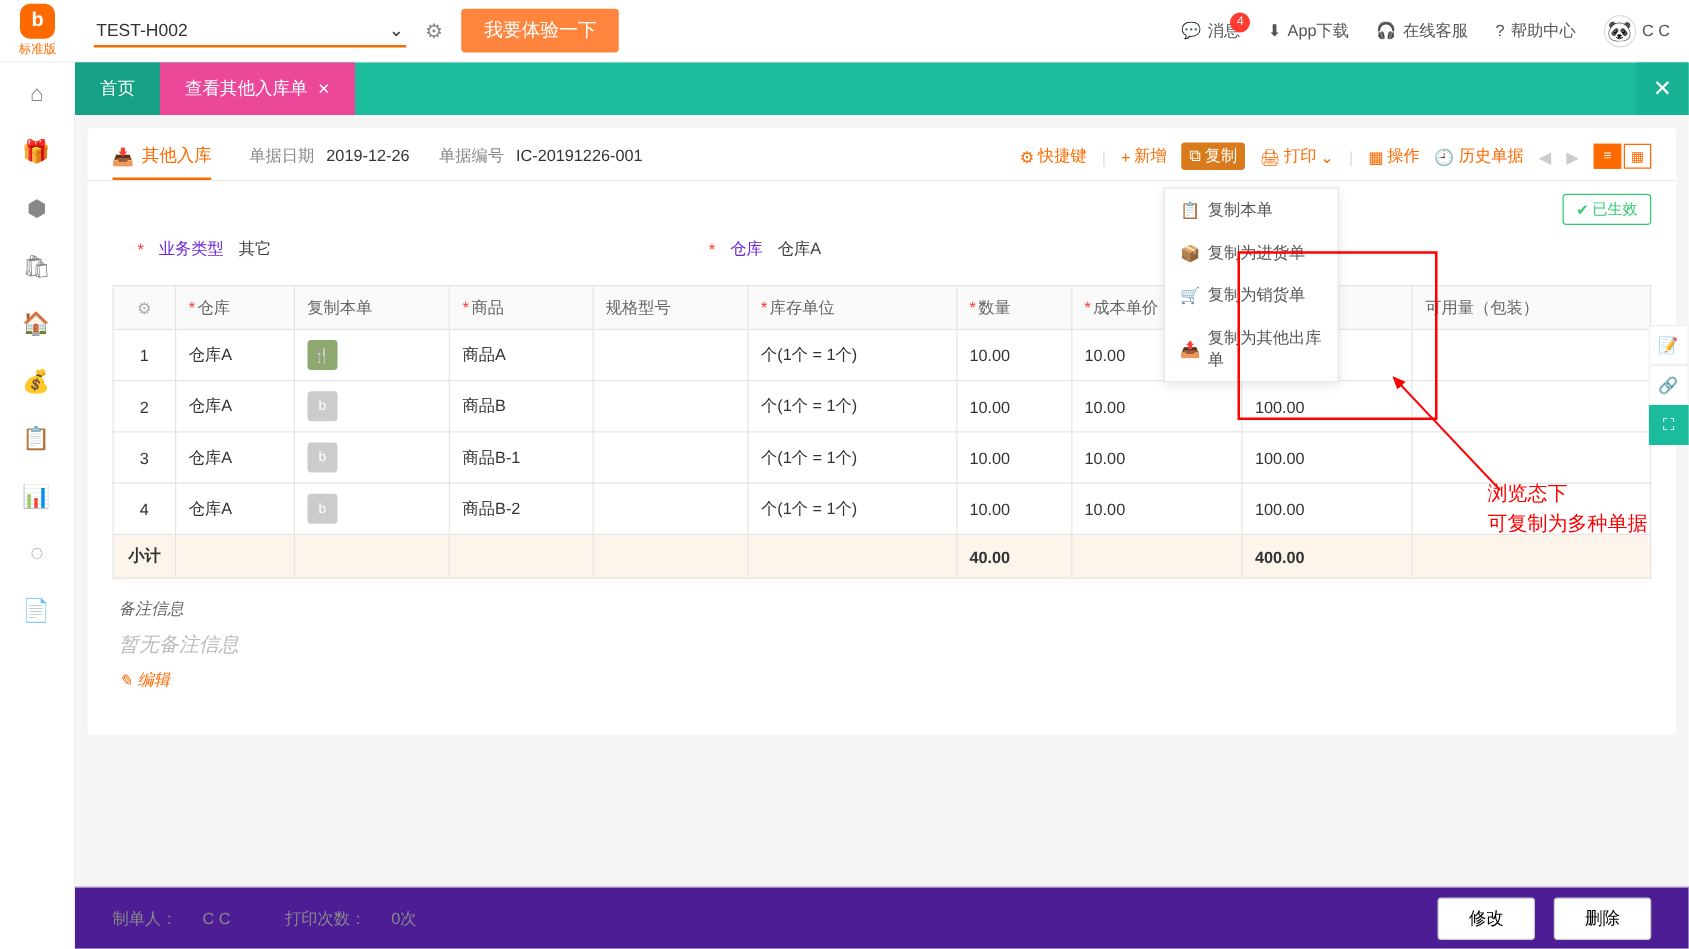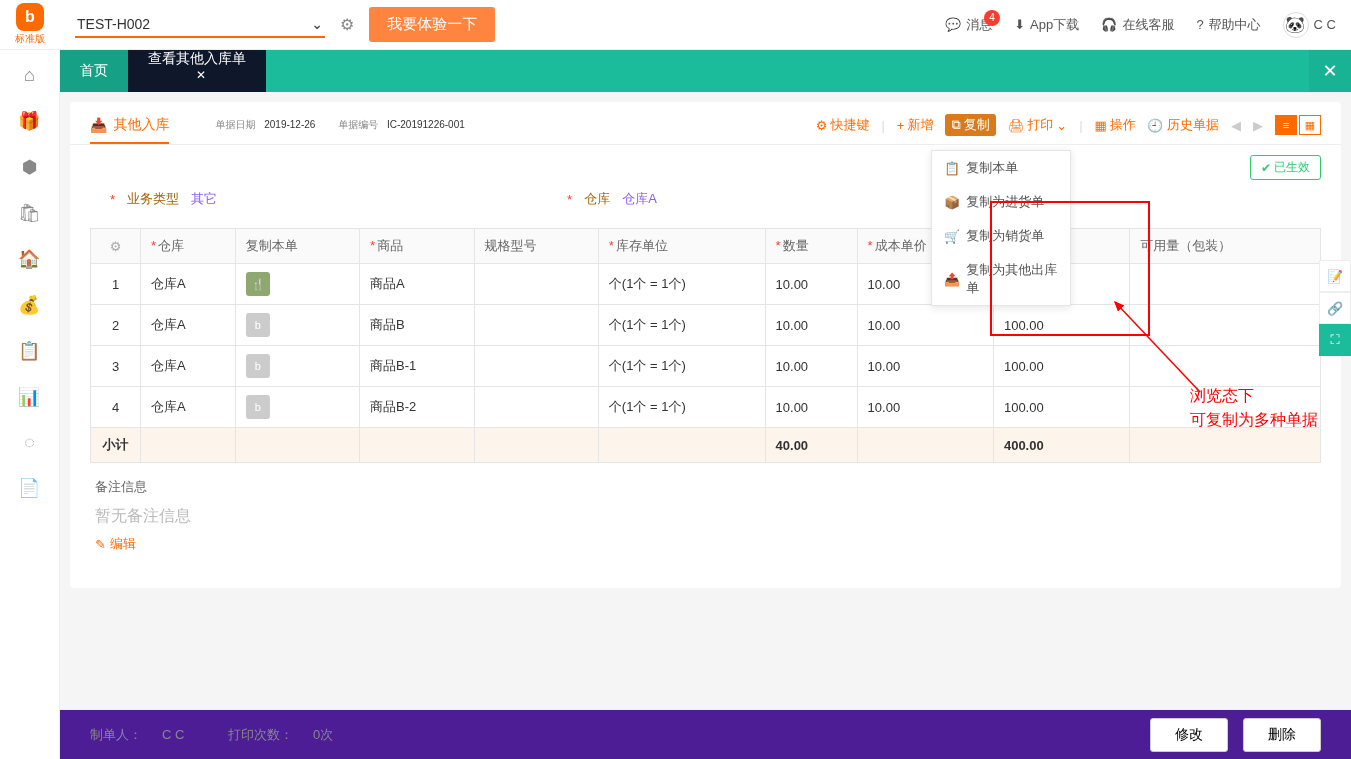--- a/index.html
+++ b/index.html
@@ -24,32 +24,32 @@
 .layout { display: flex; height: calc(100vh - 50px); }
 .sidebar { width: 60px; background: #fff; border-right: 1px solid #eee; display: flex; flex-direction: column; align-items: center; padding-top: 15px; gap: 24px; }
 .sidebar-item { color: #888; font-size: 18px; cursor: pointer; }
 
 .main-area { flex: 1; display: flex; flex-direction: column; background: #f5f5f5; position: relative; }
 
 
 .tab-bar { background: #1abc9c; height: 42px; display: flex; align-items: stretch; }
 .tab { display: flex; align-items: center; padding: 0 20px; color: #fff; font-size: 14px; cursor: pointer; text-align: center; }
 .tab.home { background: #16a085; }
-.tab.active { background: #0f172a; flex-direction: column; }
+.tab.active { background: #ec4899; }
 .tab .close { margin-left: 8px; font-size: 12px; }
 .tab-bar-close { margin-left: auto; width: 42px; display: flex; align-items: center; justify-content: center; color: #fff; background: #18b395; cursor: pointer; font-size: 18px; }
 
 
 .content-wrap { flex: 1; padding: 10px 10px 0 10px; overflow: auto; }
 .card { background: #fff; border-radius: 4px; padding: 0; position: relative; }
 
 .card-header { display: flex; align-items: center; padding: 12px 20px 8px 20px; border-bottom: 1px solid #eee; }
 .doc-tab { display: flex; align-items: center; gap: 6px; color: #ff6a00; font-weight: 500; font-size: 14px; border-bottom: 2px solid #ff6a00; padding-bottom: 8px; margin-bottom: -9px; }
 .doc-tab-icon { font-size: 14px; }
-.doc-meta { margin-left: 46px; color: #888; font-size: 10px; }
+.doc-meta { margin-left: 30px; color: #888; font-size: 13px; }
 .doc-meta .val { color: #333; margin-left: 6px; margin-right: 20px; }
 
 .toolbar { margin-left: auto; display: flex; align-items: center; gap: 12px; font-size: 13px; }
 .tb-item { display: flex; align-items: center; gap: 3px; color: #888; cursor: pointer; }
 .tb-item.orange { color: #ff6a00; }
 .tb-copy { background: #d97a1c; color: #fff; padding: 2px 6px; border-radius: 3px; display: flex; align-items: center; gap: 3px; }
 .tb-sep { color: #ddd; }
 .view-toggle { display: flex; gap: 2px; }
 .vt-btn { width: 22px; height: 20px; border: 1px solid #ff6a00; display:flex; align-items:center; justify-content:center; font-size:11px; }
 .vt-btn.active { background: #ff6a00; color: #fff; }
@@ -66,38 +66,38 @@
 .dd-icon { color: #ff6a00; font-size: 13px; }
 
 
 .status-row { display: flex; justify-content: flex-end; padding: 10px 20px 0 20px; }
 .status-badge { border: 1px solid #2ecc71; color: #2ecc71; padding: 3px 10px; border-radius: 3px; font-size: 12px; display: flex; align-items: center; gap: 3px; }
 
 
 .form-row { display: flex; padding: 10px 40px 20px 40px; gap: 350px; }
 .form-field { display: flex; align-items: center; gap: 12px; font-size: 13px; }
 .req { color: #ff3b30; }
-.form-label { color: #a16207; }
-.form-val { color: #8b5cf6; }
+.form-label { color: #6d28d9; }
+.form-val { color: #404040; }
 
 
 .tbl-wrap { padding: 0 20px; }
 table { width: 100%; border-collapse: collapse; font-size: 13px; }
 th, td { border: 1px solid #e5e5e5; padding: 8px 10px; text-align: left; }
 th { background: #fafafa; color: #666; font-weight: normal; }
 th .req { margin-right: 2px; }
 .row-num { text-align: center; width: 50px; }
 .gear-col { width: 50px; text-align: center; color: #aaa; }
 .prod-img { width: 24px; height: 24px; background: #8fa870; border-radius: 3px; display: inline-flex; align-items: center; justify-content: center; color: #fff; font-size: 11px; }
 .prod-img.gray { background: #ccc; }
 tr.subtotal td { background: #fdf5ec; font-weight: bold; }
 tr.subtotal td:first-child { text-align: center; }
 
 
-.remarks { padding: 15px 25px; }
+.remarks { padding: 15px 25px; font-style: italic; }
 .remarks-title { color: #666; margin-bottom: 10px; }
 .remarks-empty { color: #bbb; font-size: 16px; margin-bottom: 8px; }
 .edit-link { color: #ff6a00; font-size: 13px; display: flex; align-items: center; gap: 4px; cursor: pointer; }
 
 
 .footer-bar { background: #4c1d95; border-top: 1px solid #eee; height: 50px; display: flex; align-items: center; padding: 0 30px; margin-top: auto; }
 .footer-info { color: #888; font-size: 13px; }
 .footer-info span { margin-right: 20px; }
 .footer-btns { margin-left: auto; display: flex; gap: 15px; }
 .btn { padding: 7px 24px; border: 1px solid #ccc; background: #fff; border-radius: 3px; font-size: 14px; cursor: pointer; }

